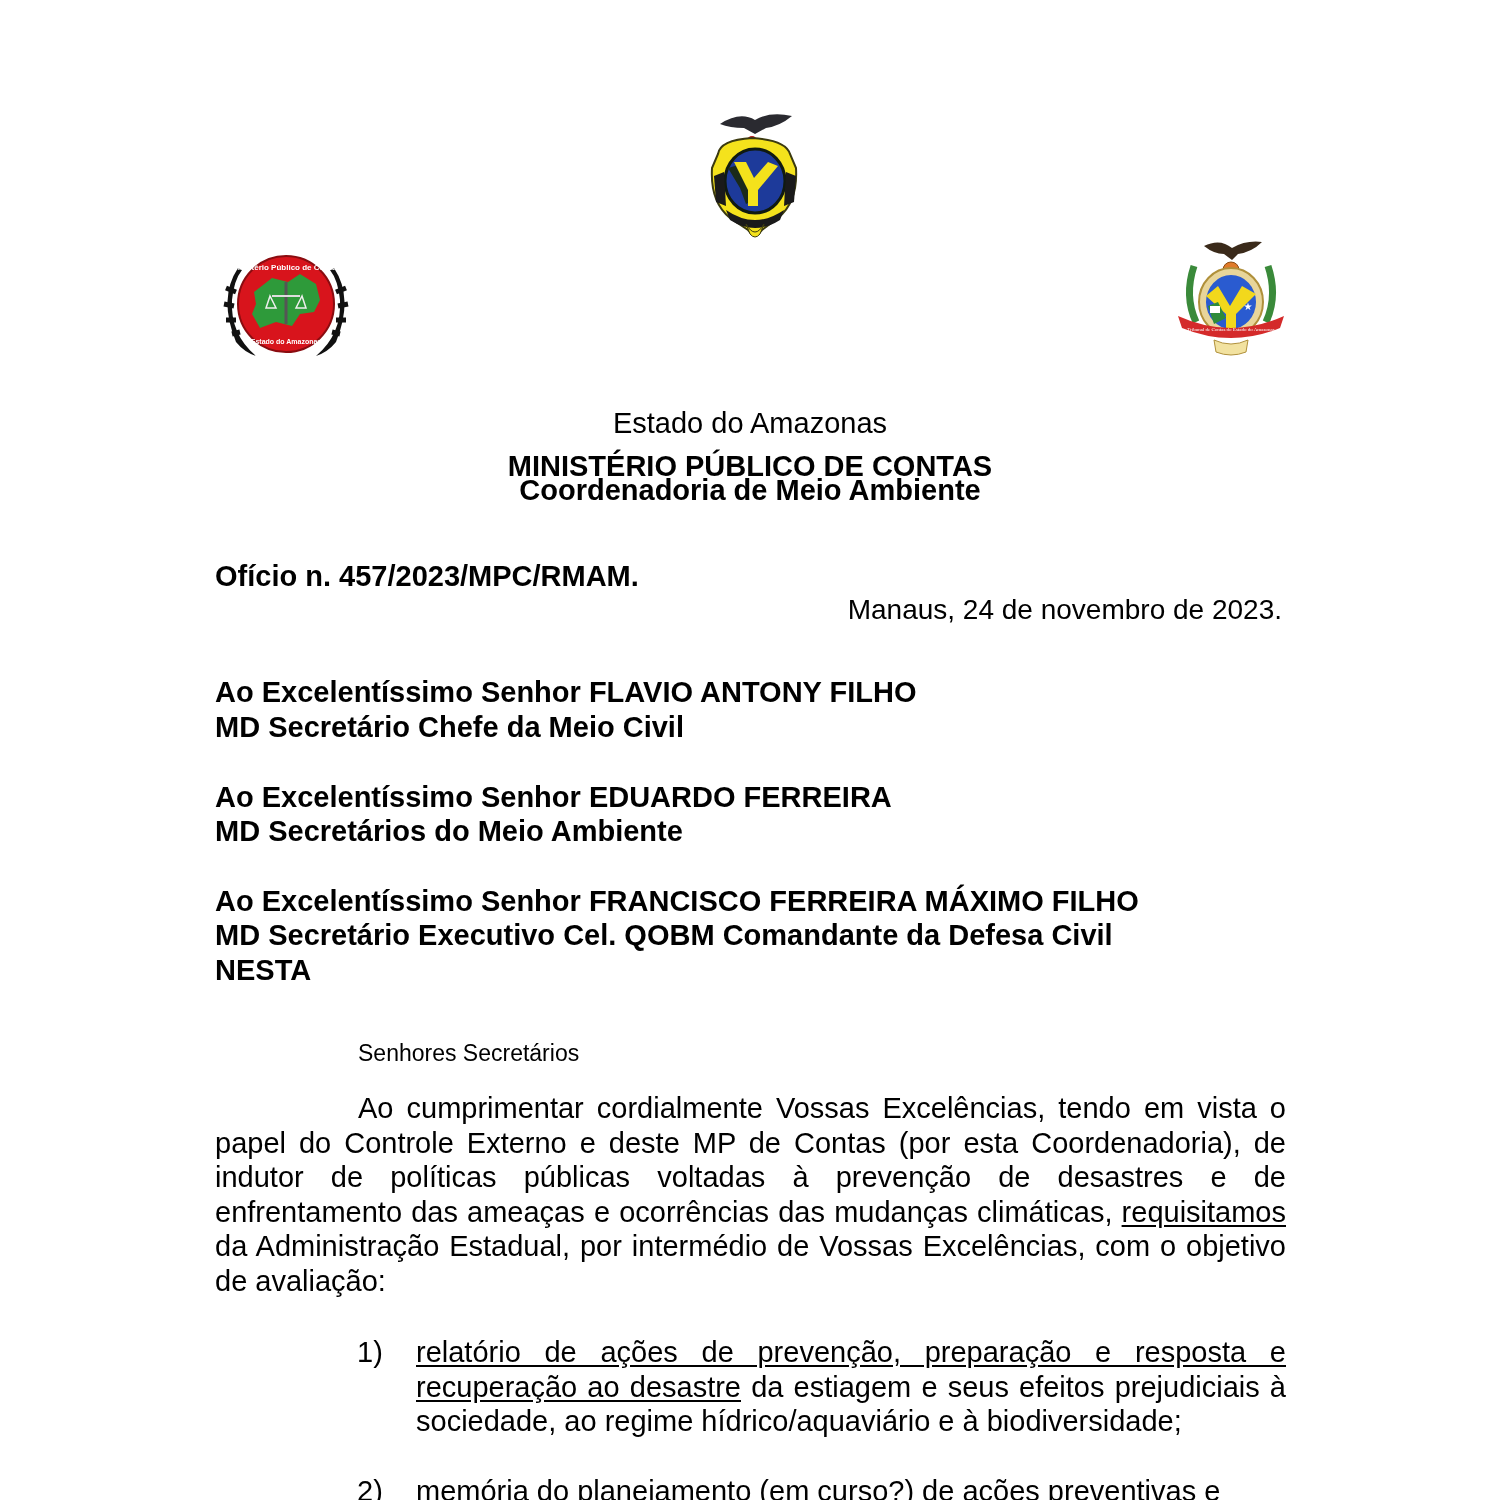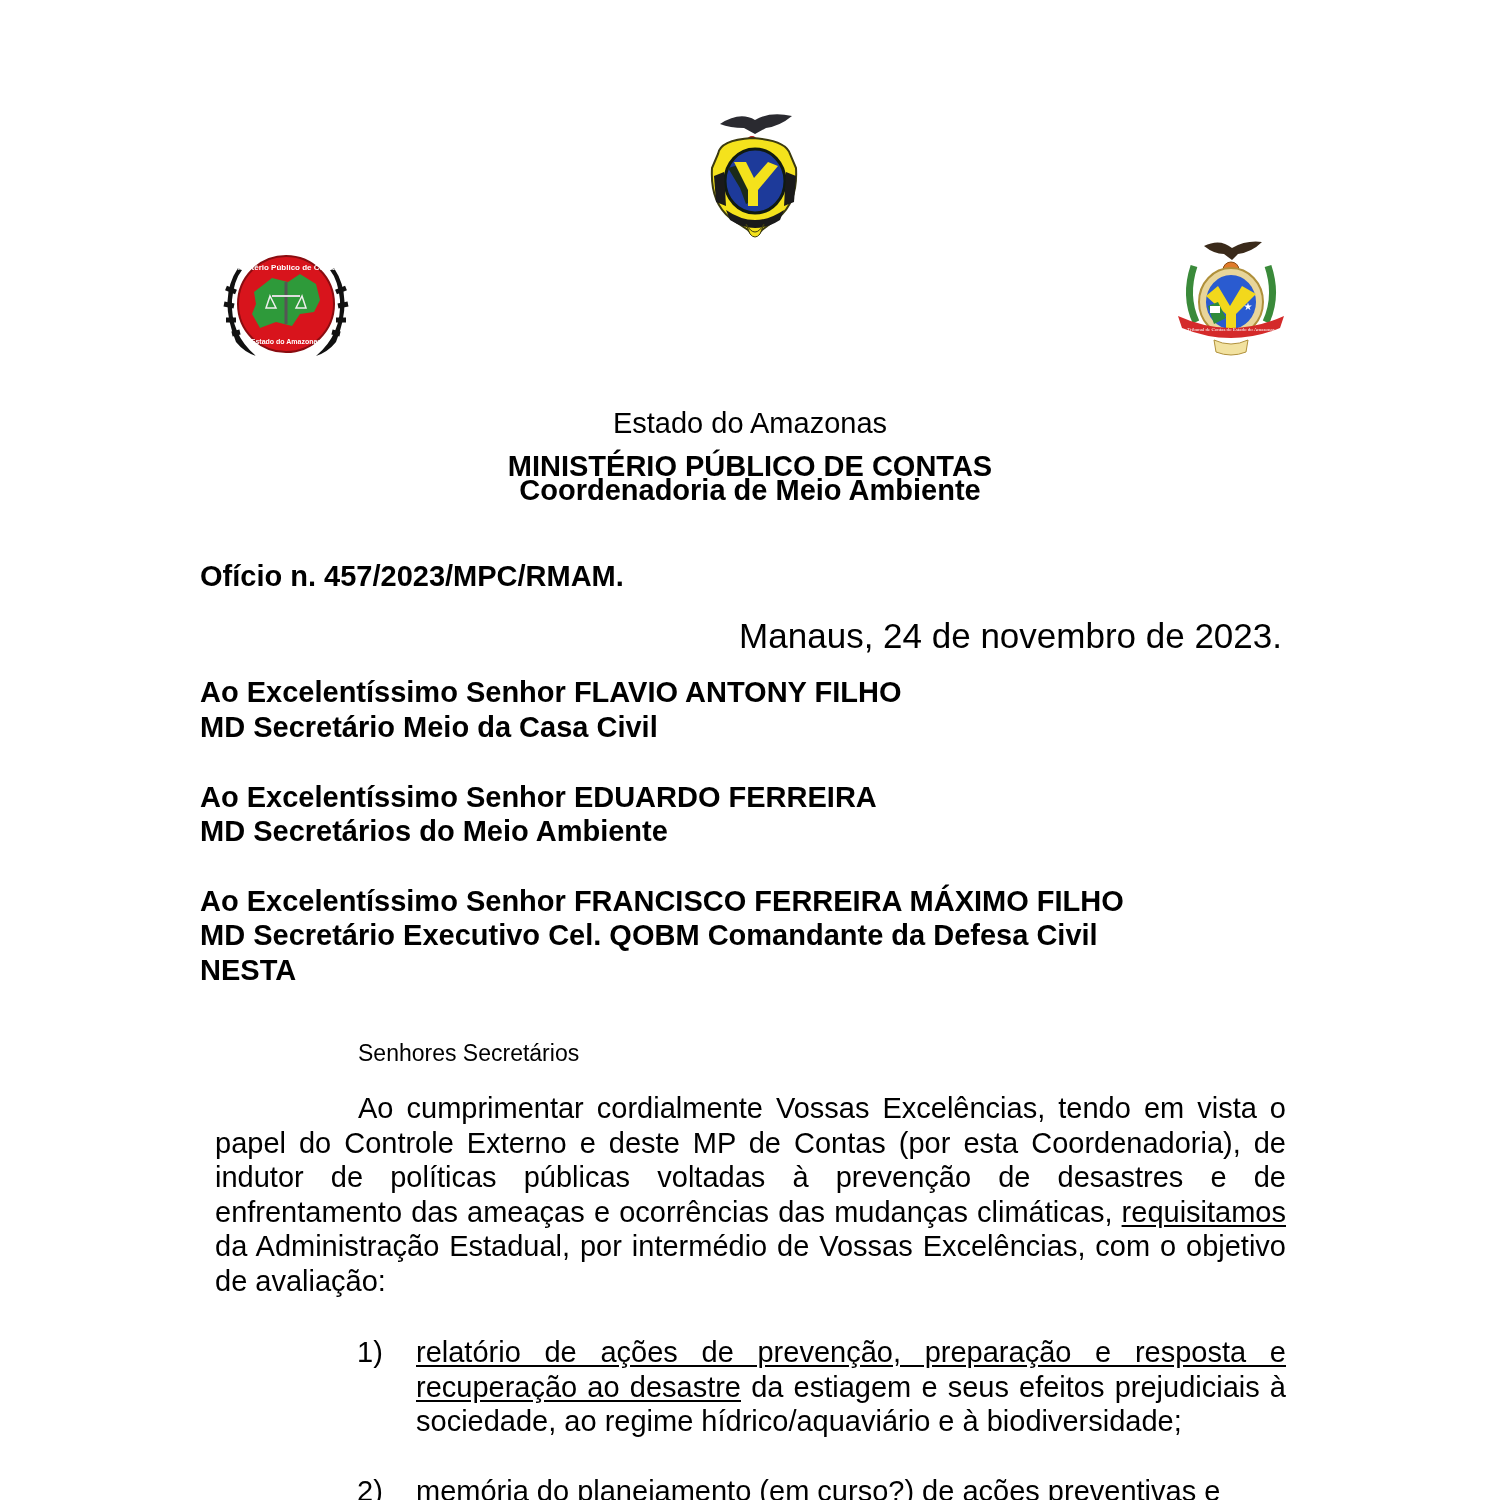--- a/index.html
+++ b/index.html
@@ -3,21 +3,21 @@
 <meta charset="utf-8">
 <style>
   html, body { margin: 0; padding: 0; background: #ffffff; }
   body { width: 1500px; height: 1500px; overflow: hidden; position: relative;
          font-family: "Liberation Sans", sans-serif; color: #000; }
   .abs { position: absolute; }
   .logo { position: absolute; }
   .center-text { position: absolute; left: 0; width: 1500px; text-align: center; }
   .t-normal { font-size: 29px; }
   .t-bold { font-size: 29px; font-weight: bold; }
-  .line { position: absolute; left: 200px; font-size: 29px; white-space: nowrap; }
+  .line { position: absolute; left: 215px; font-size: 29px; white-space: nowrap; }
   .bold { font-weight: bold; }
   .para { position: absolute; left: 215px; width: 1071px; font-size: 29px; line-height: 34.5px; text-align: justify; }
   .para .indent { display: inline-block; width: 143px; }
   .u { text-decoration: underline; text-underline-offset: 3px; }
   .list-item { position: absolute; left: 357px; width: 929px; font-size: 29px; line-height: 34.5px; }
   .list-item .num { position: absolute; left: 0; top: 0; }
   .list-item .body { margin-left: 59px; text-align: justify; text-align-last: auto; }
   .justify-last { text-align-last: justify; }
 </style>
 </head>
@@ -72,25 +72,25 @@
     <text x="57" y="95" font-size="5" fill="#fff" text-anchor="middle" font-family="Liberation Serif, serif">Tribunal de Contas do Estado do Amazonas</text>
     <path d="M40 104 Q57 112 74 104 L72 116 Q57 122 42 116Z" fill="#f2e2a0" stroke="#b0903a"></path>
   </svg>
 </div>
 
 <div class="center-text t-normal" style="top:407px;">Estado do Amazonas</div>
 <div class="center-text t-bold" style="top:450px;">MINISTÉRIO PÚBLICO DE CONTAS</div>
 <div class="center-text t-bold" style="top:474px;">Coordenadoria de Meio Ambiente</div>
 
 <div class="line bold" style="top:560px;">Ofício n. 457/2023/MPC/RMAM.</div>
-<div class="abs" style="top:616px; right:218px; font-size:35px; white-space:nowrap;">Manaus, 24 de novembro de 2023.</div>
+<div class="abs" style="top:594px; right:218px; font-size:28px; white-space:nowrap;">Manaus, 24 de novembro de 2023.</div>
 
 <div>
   <div class="line bold" style="top:676px;">Ao Excelentíssimo Senhor FLAVIO ANTONY FILHO</div>
-  <div class="line bold" style="top:711px;">MD Secretário Meio da Casa Civil</div>
+  <div class="line bold" style="top:711px;">MD Secretário Chefe da Meio Civil</div>
 </div>
 <div>
   <div class="line bold" style="top:781px;">Ao Excelentíssimo Senhor EDUARDO FERREIRA</div>
   <div class="line bold" style="top:815px;">MD Secretários do Meio Ambiente</div>
 </div>
 <div>
   <div class="line bold" style="top:885px;">Ao Excelentíssimo Senhor FRANCISCO FERREIRA MÁXIMO FILHO</div>
   <div class="line bold" style="top:919px;">MD Secretário Executivo Cel. QOBM Comandante da Defesa Civil</div>
   <div class="line bold" style="top:954px;">NESTA</div>
 </div>

